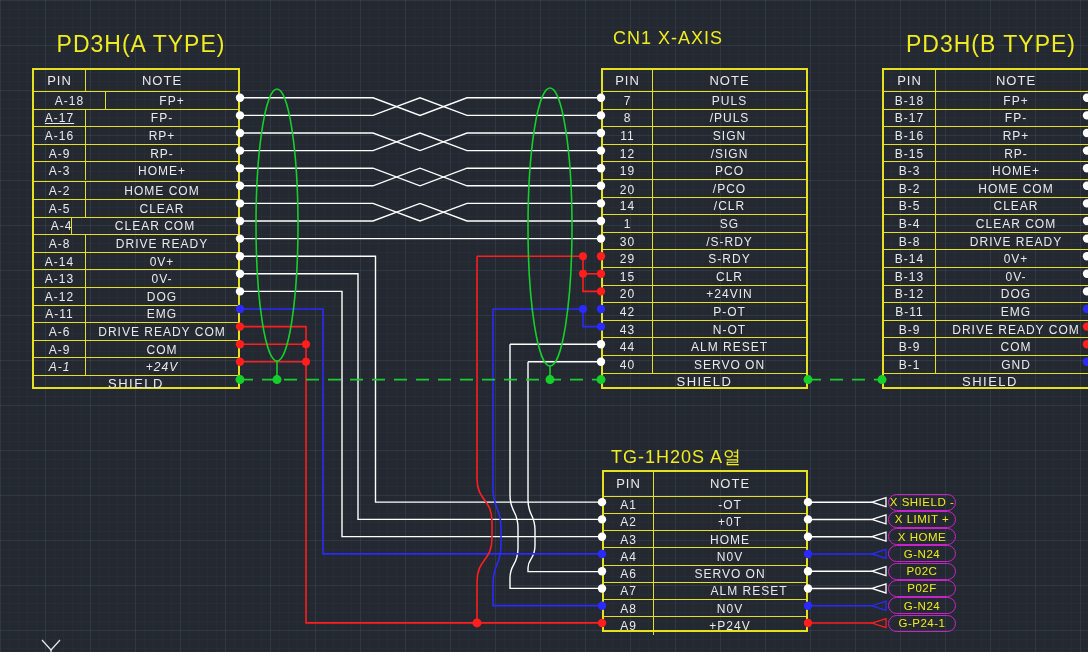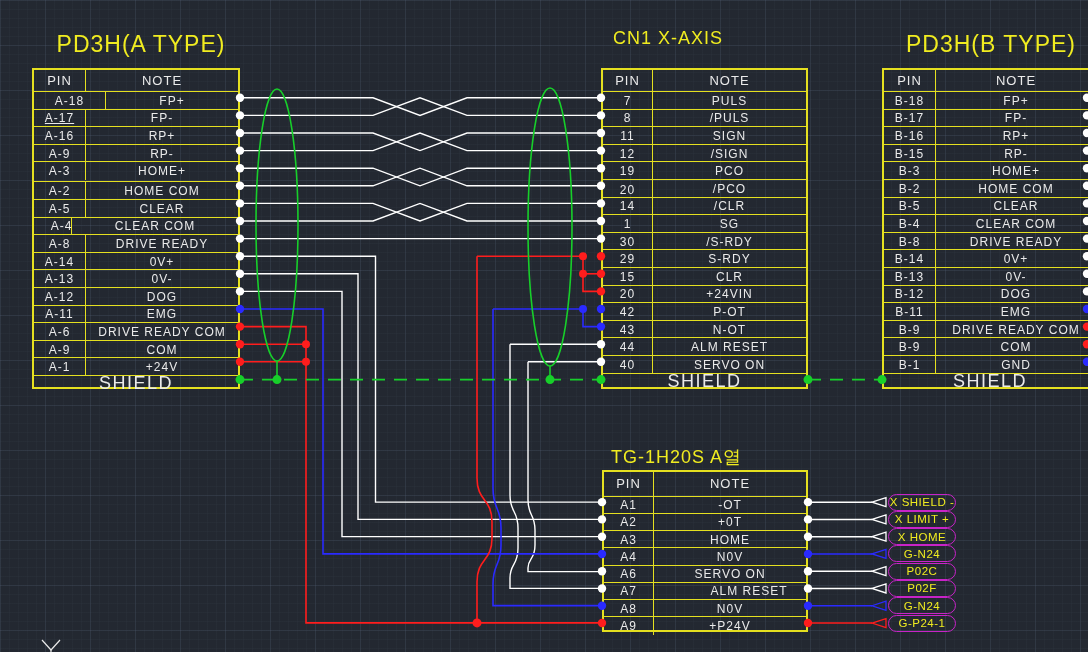--- a/index.html
+++ b/index.html
@@ -15,21 +15,21 @@
     font-family:"Liberation Sans","DejaVu Sans",sans-serif;
   }
   .ctable{position:absolute;box-sizing:border-box;border:2px solid #e5e020;}
   .trow{display:flex;box-sizing:border-box;border-top:1px solid #e5e020;}
   .trow:first-child{border-top:none;}
   .pcell,.ncell{box-sizing:border-box;display:flex;align-items:center;justify-content:center;
     color:#eaeaea;font-size:12px;letter-spacing:1px;white-space:nowrap;overflow:visible;}
   .pcell{border-right:1px solid #e5e020;}
   .hdr .pcell,.hdr .ncell{font-size:13px;}
   .shieldrow{box-sizing:border-box;border-top:1px solid #e5e020;display:flex;align-items:center;
-    justify-content:center;color:#eaeaea;font-size:18px;letter-spacing:1.5px;}
+    justify-content:center;color:#eaeaea;font-size:13px;letter-spacing:1.5px;}
   .ctitle{position:absolute;color:#f0ec20;letter-spacing:1px;white-space:nowrap;}
   .tag{position:absolute;box-sizing:border-box;border:1.5px solid #c823c8;border-radius:10px;
     display:flex;align-items:center;justify-content:center;color:#f0ec20;font-size:11.5px;
     letter-spacing:.5px;white-space:nowrap;}
   svg{position:absolute;left:0;top:0;}
 </style>
 </head>
 <body>
 
 <div id="canvas">
@@ -97,21 +97,21 @@
         <div class="ncell" style="height: 17.6px; flex: 1 1 0%;">EMG</div>
       </div>
       <div class="trow" style="height: 17.6px;">
         <div class="pcell" style="width: 52px; height: 17.6px;">A-6</div>
         <div class="ncell" style="height: 17.6px; flex: 1 1 0%;">DRIVE READY COM</div>
       </div>
       <div class="trow" style="height: 17.6px;">
         <div class="pcell" style="width: 52px; height: 17.6px;">A-9</div>
         <div class="ncell" style="height: 17.6px; flex: 1 1 0%;">COM</div>
       </div>
-      <div class="trow" style="height: 17.6px;">
+      <div class="trow" style="height: 17.6px; font-style: italic;">
         <div class="pcell" style="width: 52px; height: 17.6px;">A-1</div>
         <div class="ncell" style="height: 17.6px; flex: 1 1 0%;">+24V</div>
       </div>
       <div class="shieldrow" style="height: 17px;">SHIELD</div>
     </div>
   <div id="tbl-cn1" class="ctable" style="left: 601px; top: 68px; width: 207px; height: 320.6px;">
       <div class="trow hdr" style="height: 21px;">
         <div class="pcell" style="width: 50px; height: 21px;">PIN</div>
         <div class="ncell" style="height: 21px; flex: 1 1 0%;">NOTE</div>
       </div>

